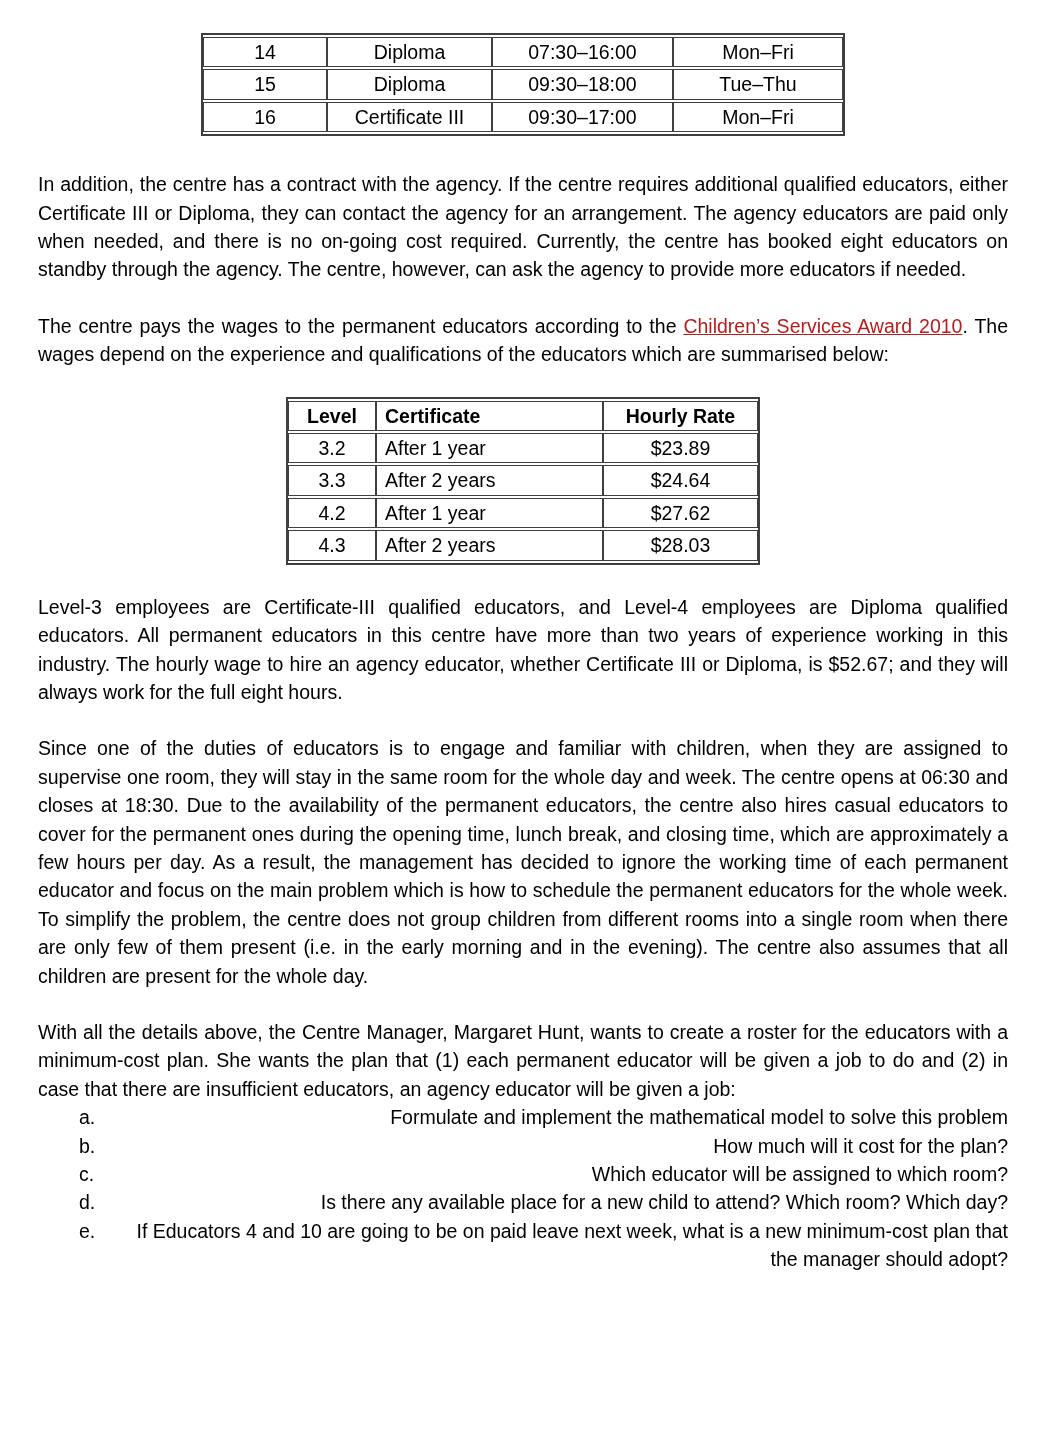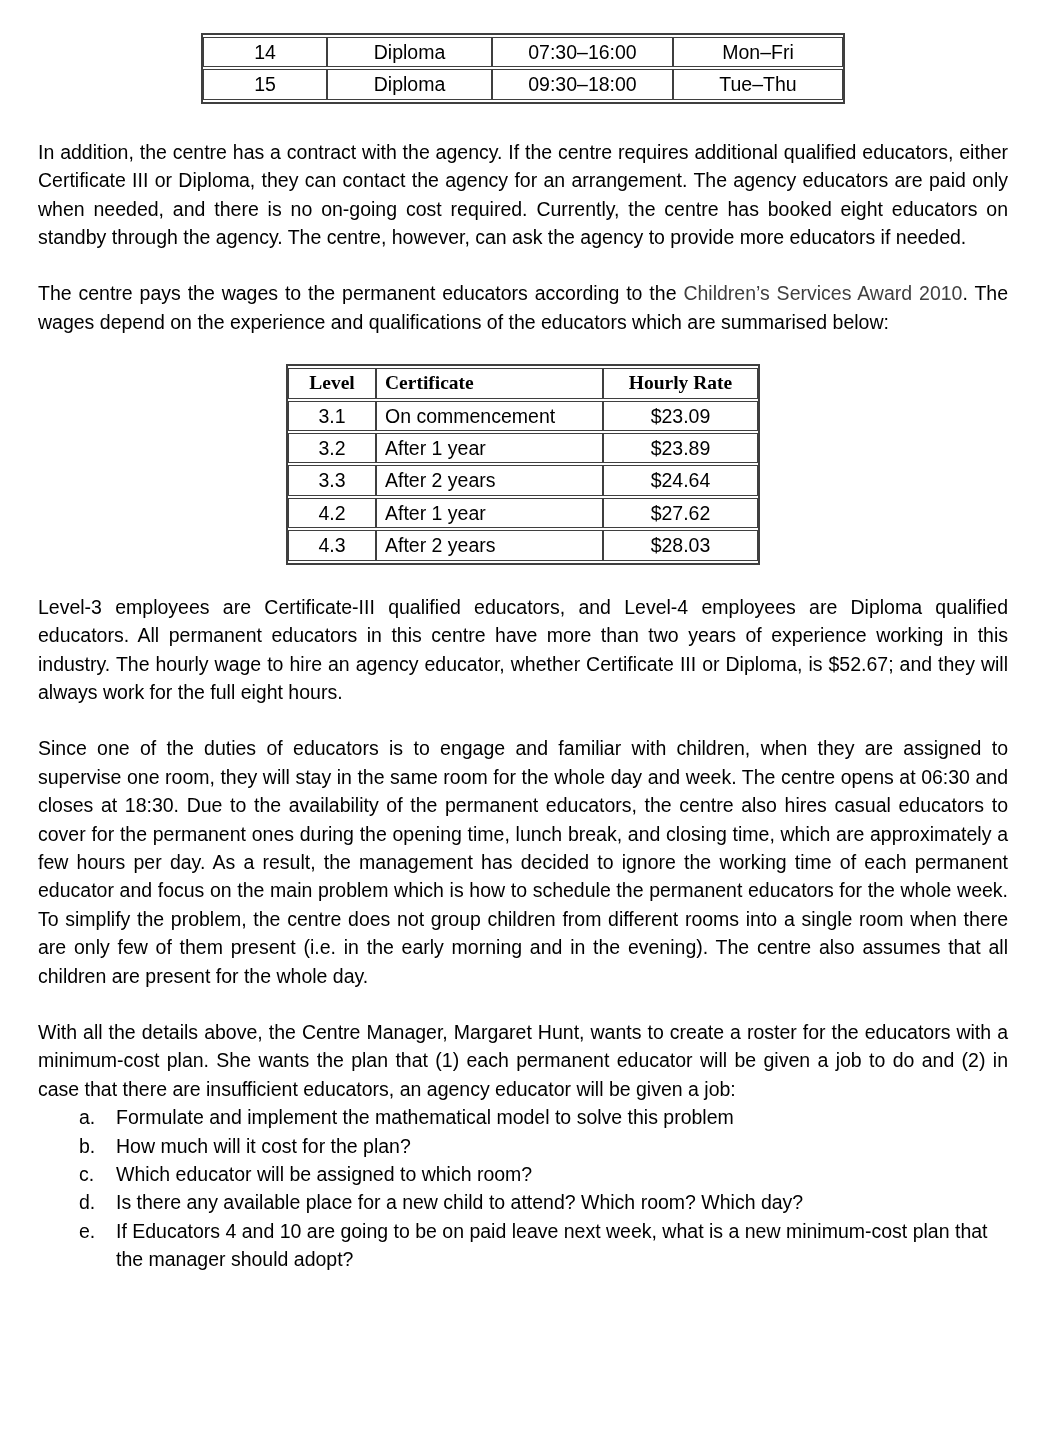--- a/index.html
+++ b/index.html
@@ -18,21 +18,22 @@
     font-family: "Liberation Sans", "DejaVu Sans", sans-serif;
     font-size: 19.5px;
     line-height: 28.4px;
   }
   p.para {
     text-align: justify;
     margin: 28px 0;
   }
   p.para.no-bottom { margin-bottom: 0; }
   a.doc-link {
-    color: #404040;
+    color: #b91c1c;
+    text-decoration: underline;
     cursor: pointer;
   }
   
   table.doc-table {
     border-collapse: separate;
     border-spacing: 0 2px;
     margin: 0 auto;
     border: 2px solid #3f3f3f;
     table-layout: fixed;
     font-size: 19.5px;
@@ -50,37 +51,37 @@
   table.roster-table { width: 640px; margin-top: 0; }
   table.roster-table col.c-id    { width: 124px; }
   table.roster-table col.c-qual  { width: 165px; }
   table.roster-table col.c-time  { width: 181px; }
   table.roster-table col.c-days  { width: 170px; }
 
   table.wage-table { width: 470px; margin: 28px auto; }
   table.wage-table col.c-level { width: 88px; }
   table.wage-table col.c-exp   { width: 227px; }
   table.wage-table col.c-rate  { width: 155px; }
-  table.wage-table th { font-weight: bold; font-family: Liberation Serif, serif; }
+  table.wage-table th { font-weight: bold; }
   table.wage-table th.left, table.wage-table td.left { text-align: left; }
 
   
   .q-list { margin: 0; }
   .q-item {
     display: flex;
     align-items: flex-start;
   }
   .q-label {
     flex: 0 0 37px;
     margin-left: 41px;
     text-align: left;
   }
   .q-text {
     flex: 1;
-    text-align: left;
+    text-align: right;
   }
 </style>
 </head>
 <body>
 
 <div class="page">
 
   <table class="doc-table roster-table">
     <colgroup>
       <col class="c-id">
@@ -94,43 +95,44 @@
         <td>Diploma</td>
         <td>07:30–16:00</td>
         <td>Mon–Fri</td>
       </tr>
       <tr>
         <td>15</td>
         <td>Diploma</td>
         <td>09:30–18:00</td>
         <td>Tue–Thu</td>
       </tr>
+      <tr>
+        <td>16</td>
+        <td>Certificate III</td>
+        <td>09:30–17:00</td>
+        <td>Mon–Fri</td>
+      </tr>
     </tbody>
   </table>
 
   <p class="para" style="margin-top:34px;">In addition, the centre has a contract with the agency. If the centre requires additional qualified educators, either Certificate III or Diploma, they can contact the agency for an arrangement. The agency educators are paid only when needed, and there is no on-going cost required. Currently, the centre has booked eight educators on standby through the agency. The centre, however, can ask the agency to provide more educators if needed.</p>
 
   <p class="para"><span>The centre pays the wages to the permanent educators according to the </span><a class="doc-link">Children’s Services Award 2010</a><span>. The wages depend on the experience and qualifications of the educators which are summarised below:</span></p>
 
   <table class="doc-table wage-table">
     <colgroup>
       <col class="c-level">
         <col class="c-exp">
         <col class="c-rate">
     </colgroup>
     <tbody>
       <tr>
         <th>Level</th>
         <th class="left">Certificate</th>
         <th>Hourly Rate</th>
-      </tr>
-      <tr>
-        <td>3.1</td>
-        <td class="left">On commencement</td>
-        <td>$23.09</td>
       </tr>
       <tr>
         <td>3.2</td>
         <td class="left">After 1 year</td>
         <td>$23.89</td>
       </tr>
       <tr>
         <td>3.3</td>
         <td class="left">After 2 years</td>
         <td>$24.64</td>

